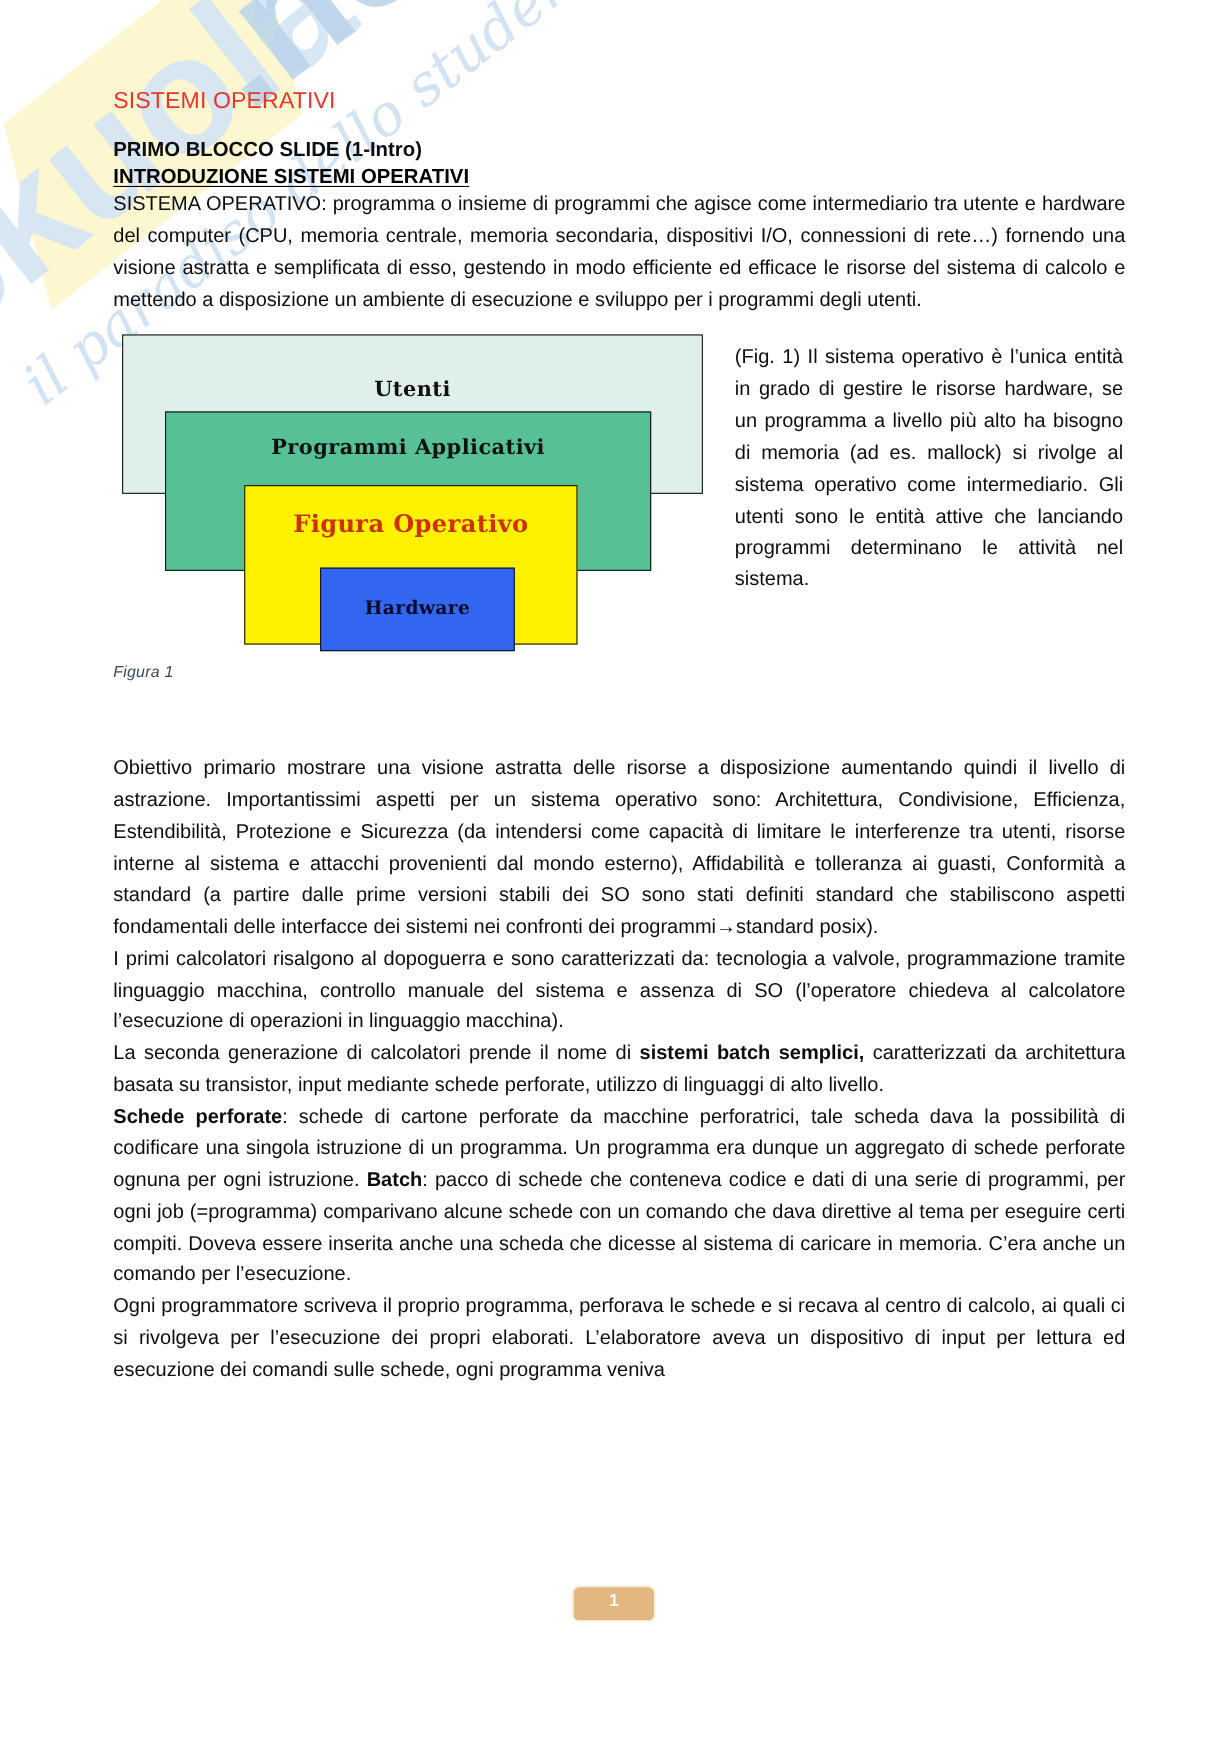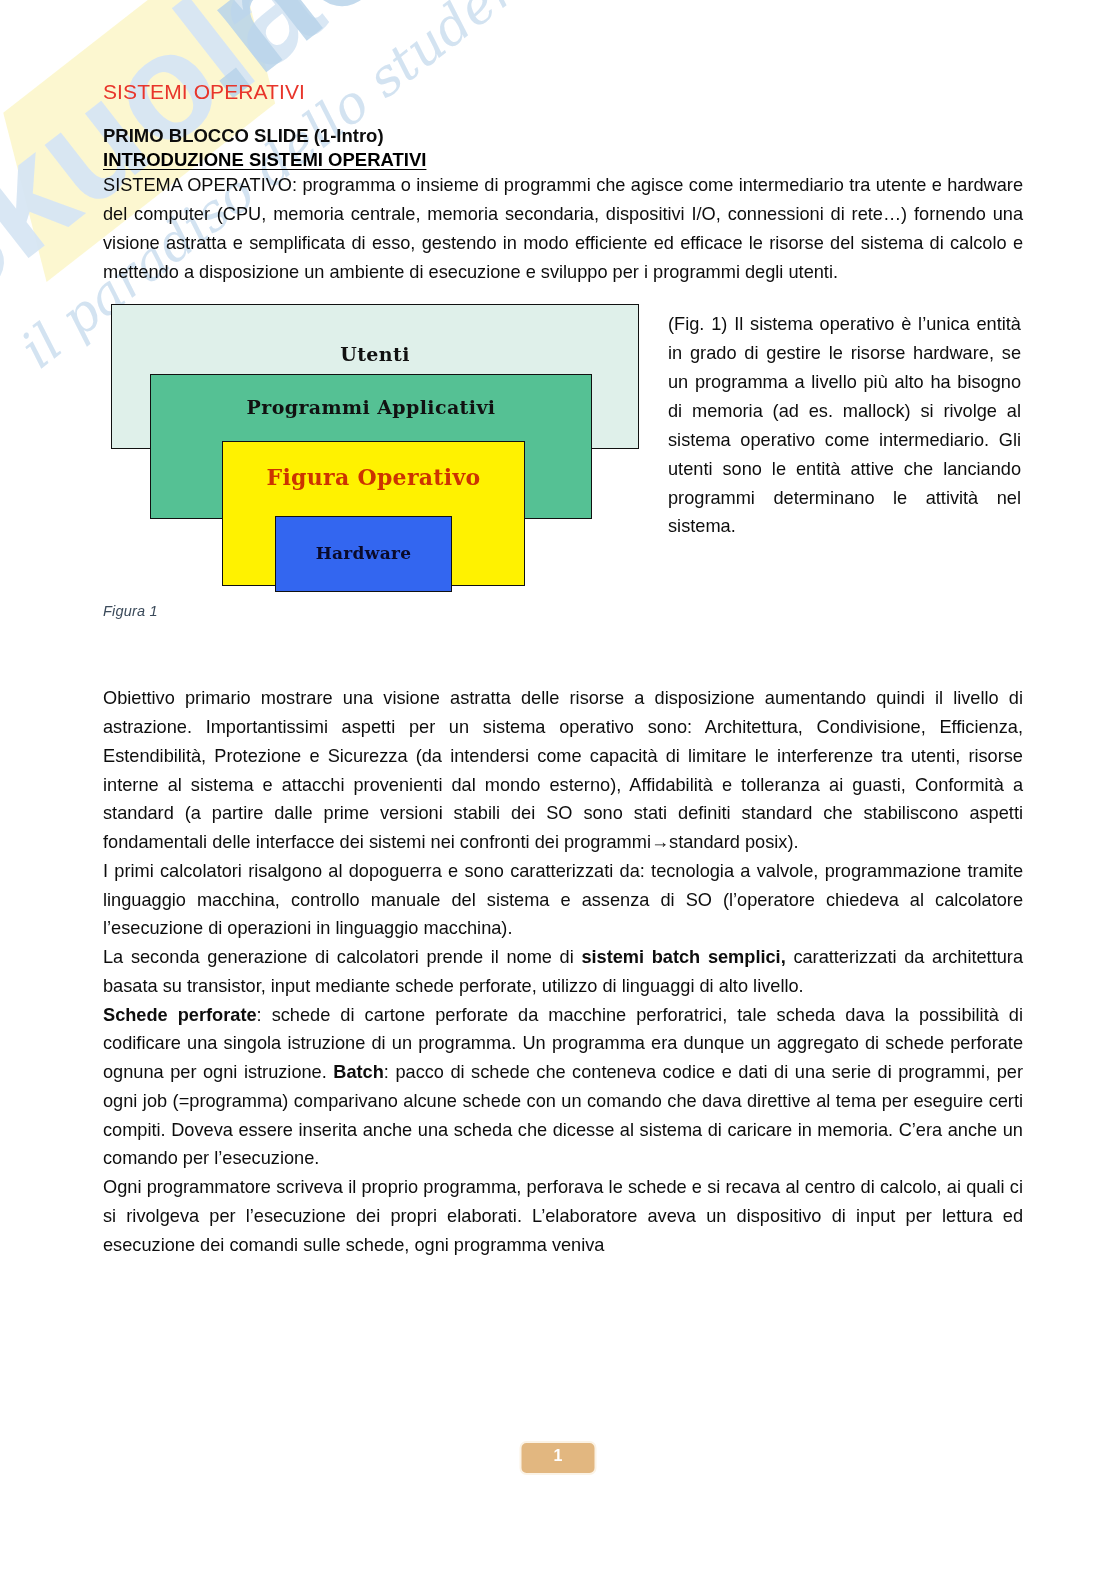--- a/index.html
+++ b/index.html
@@ -129,21 +129,21 @@
     background: #FFF200;
     z-index: 3;
   }
   .box-so span {
     margin-top: 22px;
     font-size: 22px;
     color: #CC3300;
     letter-spacing: 0.3px;
   }
   .box-hardware {
-    left: 172px; top: 218px;
+    left: 188px; top: 218px;
     width: 177px; height: 76px;
     background: #3366F0;
     z-index: 4;
   }
   .box-hardware span {
     margin-top: 26px;
     font-size: 17px;
     color: #0a0a2a;
     letter-spacing: 0.3px;
   }

